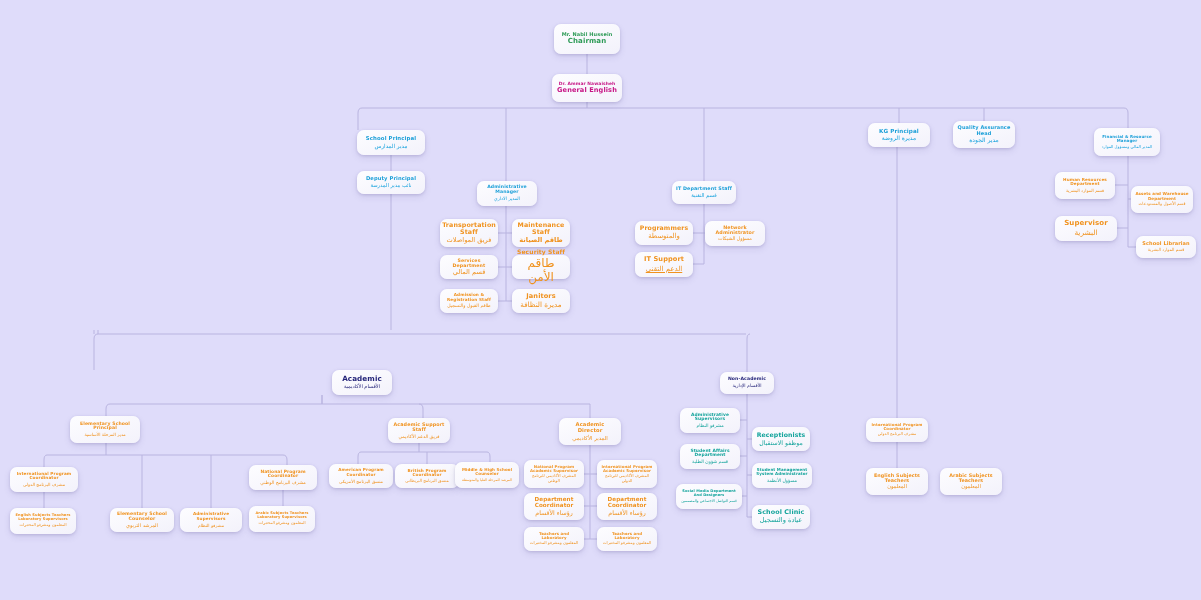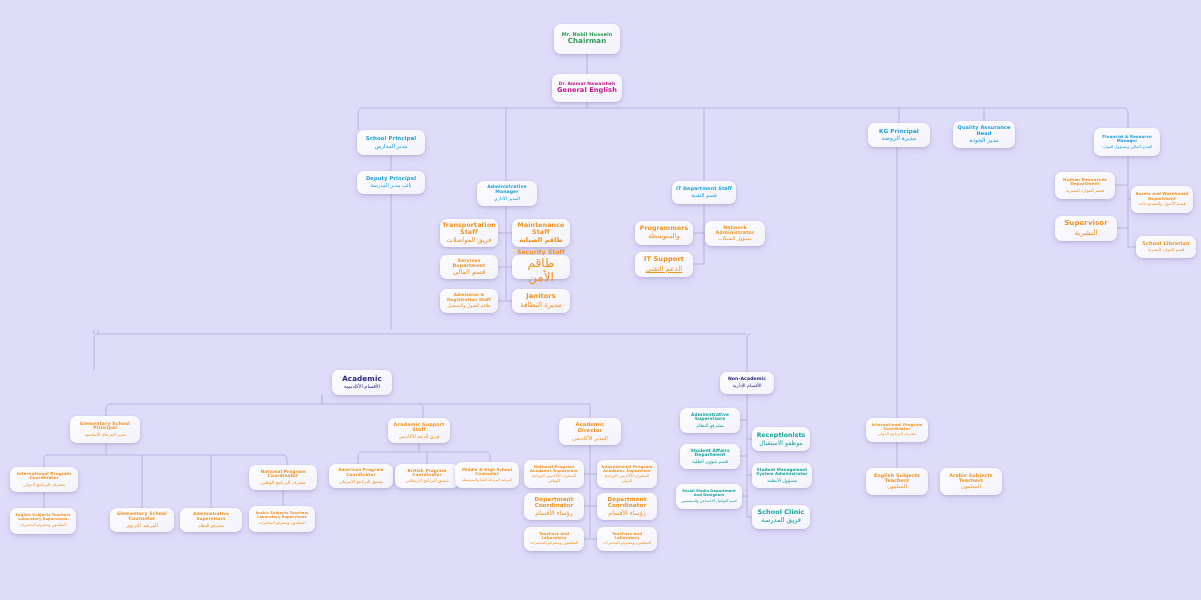--- a/index.html
+++ b/index.html
@@ -304,21 +304,21 @@
     <div class="node t-teal" style="left: 752px; top: 427px; width: 58px; height: 24px;">
       <div class="en" style="font-size: 6.2px;">Receptionists</div>
       <div class="ar" style="font-size: 6.2px; margin-top: 1px;">موظفو الاستقبال</div>
     </div>
     <div class="node t-teal" style="left: 752px; top: 463px; width: 60px; height: 25px;">
       <div class="en" style="font-size: 4px;">Student Management System Administrator</div>
       <div class="ar" style="font-size: 4.6px; margin-top: 1px;">مسؤول الأنظمة</div>
     </div>
     <div class="node t-teal" style="left: 752px; top: 505px; width: 58px; height: 24px;">
       <div class="en" style="font-size: 6.4px;">School Clinic</div>
-      <div class="ar" style="font-size: 6.6px; margin-top: 1px;">فريق المدرسة</div>
+      <div class="ar" style="font-size: 6.6px; margin-top: 1px;">عيادة والتسجيل</div>
     </div>
     <div class="node t-orange" style="left: 866px; top: 418px; width: 62px; height: 24px;">
       <div class="en" style="font-size: 3.9px;">International Program Coordinator</div>
       <div class="ar" style="font-size: 4px; margin-top: 1px;">مشرف البرنامج الدولي</div>
     </div>
     <div class="node t-orange" style="left: 866px; top: 468px; width: 62px; height: 27px;">
       <div class="en" style="font-size: 4.8px;">English Subjects Teachers</div>
       <div class="ar" style="font-size: 5.2px; margin-top: 1px;">المعلمون</div>
     </div>
     <div class="node t-orange" style="left: 940px; top: 468px; width: 62px; height: 27px;">

